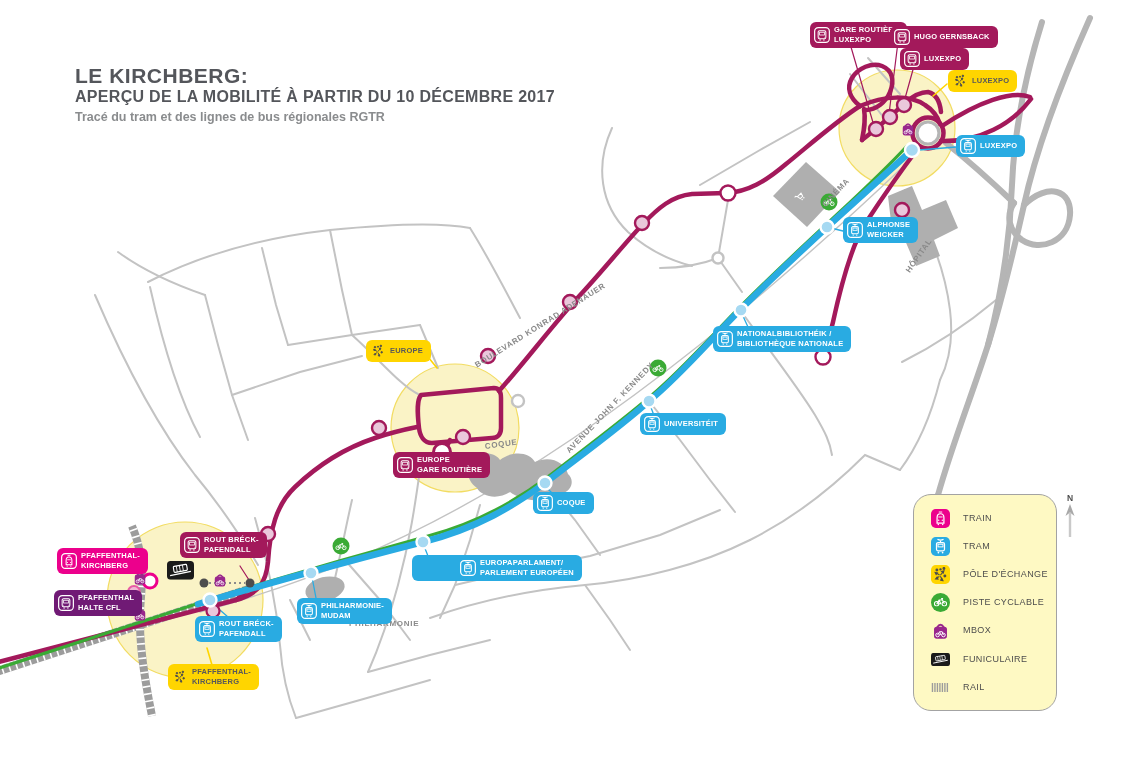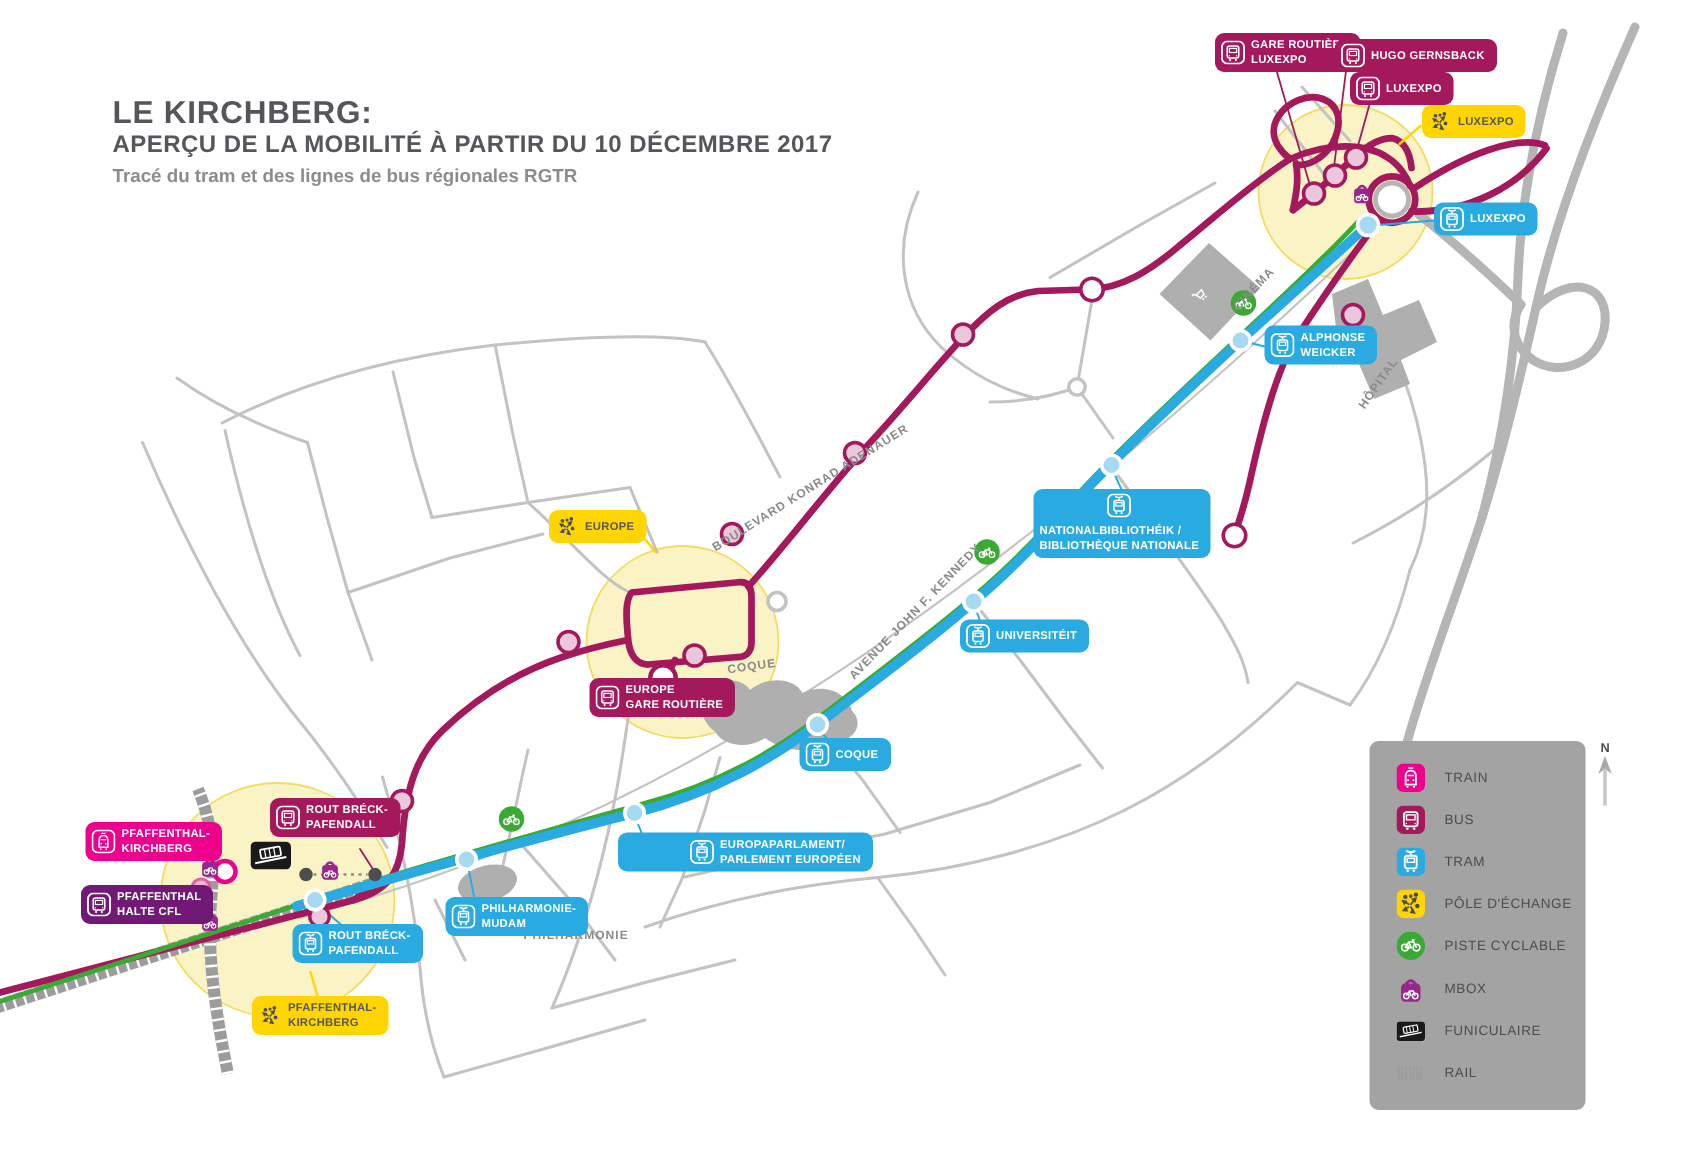--- a/index.html
+++ b/index.html
@@ -15,22 +15,22 @@
   .badge svg{width:16px;height:16px;flex:0 0 auto;display:block;}
   .badge.tram{background:#29ABE2;}
   .badge.bus{background:#A3195B;}
   .badge.busdark{background:#701a75;}
   .badge.train{background:#EC008C;}
   .badge.pole{background:#FFD500;color:#58585A;}
   #title-block{position:absolute;left:75px;top:64px;z-index:10;color:#54565B;}
   #title-block .t1{font:800 21px/1.1 "Liberation Sans",sans-serif;letter-spacing:.5px;}
   #title-block .t2{font:800 16px/1.3 "Liberation Sans",sans-serif;letter-spacing:.3px;}
   #title-block .t3{font:bold 12.5px/1.5 "Liberation Sans",sans-serif;color:#8A8C8E;}
-  #legend{position:absolute;left:913px;top:494px;width:142px;z-index:40;background:#a3a3a3;
-          border:1.6px solid #A3A3A3;border-radius:6px;padding:9px 0 9px 0;}
+  #legend{position:absolute;left:913px;top:494px;width:142px;z-index:40;background:#fef9c3;
+          border:1.6px solid #A3A3A3;border-radius:18px;padding:9px 0 9px 0;}
   .lrow{display:flex;align-items:center;gap:13px;padding:4.6px 6px 4.6px 17px;}
   .lrow svg{width:19px;height:19px;flex:0 0 auto;display:block;}
   .lrow .llabel{font:9px/1 "Liberation Sans",sans-serif;color:#4D4D4D;letter-spacing:.4px;}
   #north{position:absolute;left:1062px;top:494px;width:16px;z-index:40;text-align:center;}
   #north .nlabel{font:bold 8.5px/1 "Liberation Sans",sans-serif;color:#4D4D4D;display:block;}
   #north svg{display:block;margin:1px auto 0;}
 </style>
 </head>
 <body>
 
@@ -341,21 +341,21 @@
   <span>LUXEXPO</span>
 </div>
 <div class="badge tram" style="left:843px;top:217px;">
   <svg viewBox="0 0 20 20">
       <rect x=".8" y=".8" width="18.4" height="18.4" rx="4.5" fill="none" stroke="#fff" stroke-width="1.5"></rect>
       <use href="#v-tram"></use>
     </svg>
   <span>ALPHONSE
 WEICKER</span>
 </div>
-<div class="badge tram" style="left:689px;top:326px;flex-direction:column;">
+<div class="badge tram" style="left:713px;top:326px;">
   <svg viewBox="0 0 20 20">
       <rect x=".8" y=".8" width="18.4" height="18.4" rx="4.5" fill="none" stroke="#fff" stroke-width="1.5"></rect>
       <use href="#v-tram"></use>
     </svg>
   <span>NATIONALBIBLIOTHÉIK /
 BIBLIOTHÈQUE NATIONALE</span>
 </div>
 <div class="badge tram" style="left:640px;top:413px;">
   <svg viewBox="0 0 20 20">
       <rect x=".8" y=".8" width="18.4" height="18.4" rx="4.5" fill="none" stroke="#fff" stroke-width="1.5"></rect>
@@ -446,27 +446,20 @@
   <div class="t3">Tracé du tram et des lignes de bus régionales RGTR</div>
 </div>
 
 <div id="legend">
   <div class="lrow">
     <svg viewBox="0 0 20 20">
         <rect width="20" height="20" rx="5" fill="#EC008C"></rect>
         <use href="#v-train"></use>
       </svg>
     <span class="llabel">TRAIN</span>
-  </div>
-  <div class="lrow">
-    <svg viewBox="0 0 20 20">
-        <rect width="20" height="20" rx="5" fill="#A3195B"></rect>
-        <use href="#v-bus"></use>
-      </svg>
-    <span class="llabel">BUS</span>
   </div>
   <div class="lrow">
     <svg viewBox="0 0 20 20">
         <rect width="20" height="20" rx="5" fill="#29ABE2"></rect>
         <use href="#v-tram"></use>
       </svg>
     <span class="llabel">TRAM</span>
   </div>
   <div class="lrow">
     <svg viewBox="0 0 20 20">

